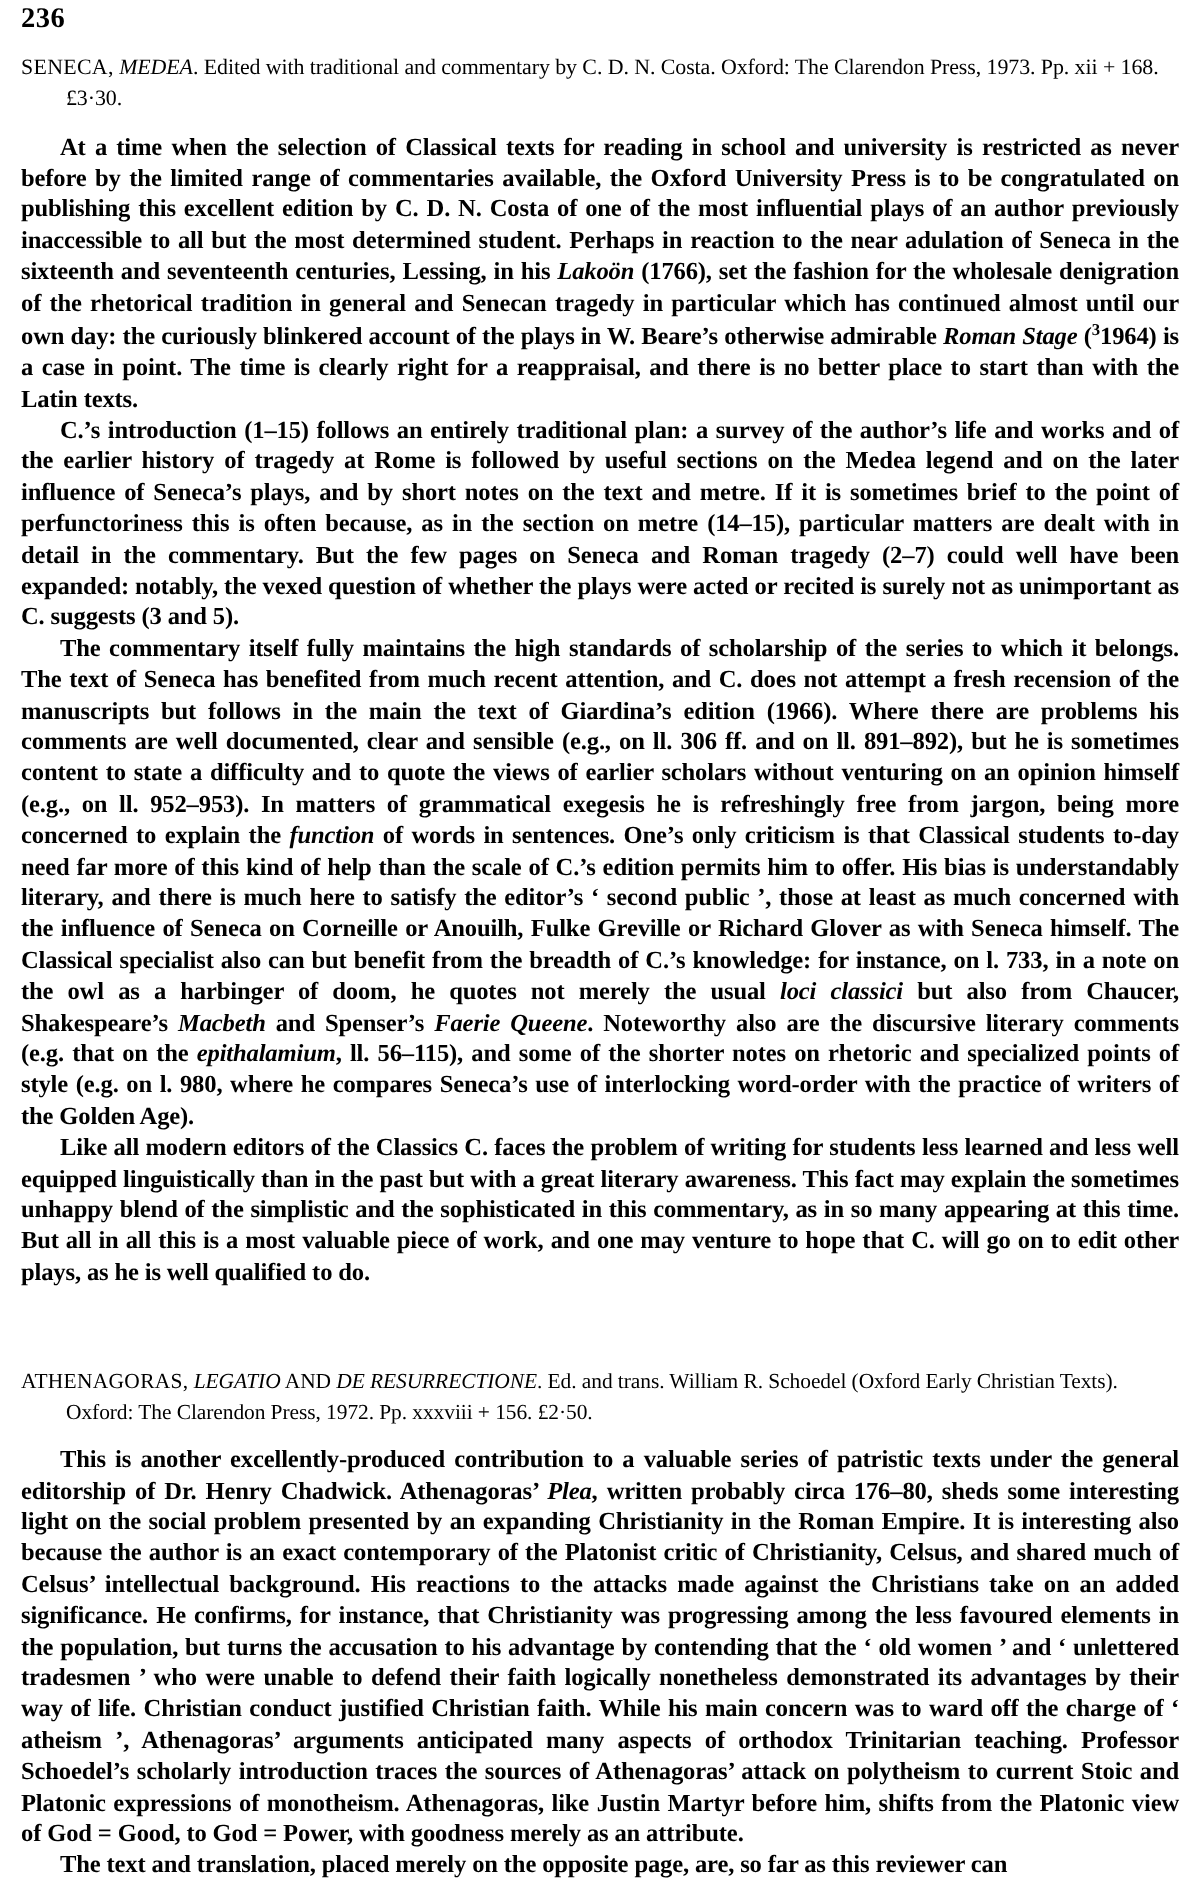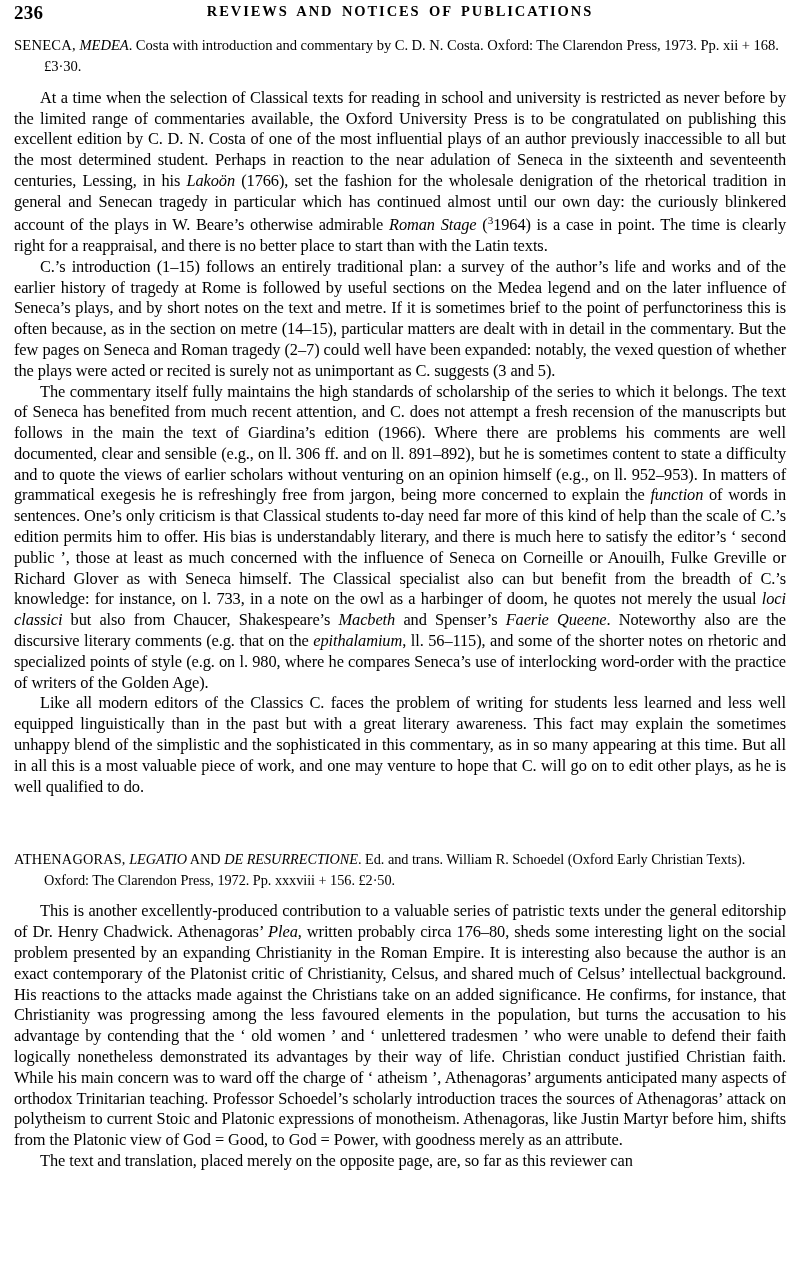--- a/index.html
+++ b/index.html
@@ -66,20 +66,21 @@
     font-style: italic;
   }
   .biblio.second {
     margin-top: 0;
     font-size: 14.3px;
   }
 
   
   .body-block {
     margin-top: 10px;
+    font-weight: bold;
   }
   p.para {
     margin: 0;
     font-size: 16.4px;
     line-height: 1.268;
     text-align: justify;
     text-indent: 26px;
     letter-spacing: -0.1px;
     word-spacing: 0px;
     hyphens: none;
@@ -99,28 +100,27 @@
 
   .section-gap { height: 52px; }
 </style>
 </head>
 <body>
 
 <div class="page">
 
   <div class="running-head">
     <span class="folio">236</span>
-    <span class="head-title">REVIEWS AND NOTICES OF PUBLICATIONS</span>
   </div>
 
   <div>
 
     <div class="biblio">
       <span class="caps">SENECA,</span>
-      <i>MEDEA</i><span>. Costa with introduction and commentary by C. D. N. Costa. Oxford: The Clarendon Press,</span>
+      <i>MEDEA</i><span>. Edited with traditional and commentary by C. D. N. Costa. Oxford: The Clarendon Press,</span>
       <span>1973.  Pp. xii + 168.  £3·30.</span>
     </div>
 
     <div class="body-block">
 
       <p class="para"><span>At a time when the selection of Classical texts for reading in school and university is restricted as never before by the limited range of commentaries available, the Oxford University Press is to be congratulated on publishing this excellent edition by C. D. N. Costa of one of the most influential plays of an author previously inaccessible to all but the most determined student.  Perhaps in reaction to the near adulation of Seneca in the sixteenth and seventeenth centuries, Lessing, in his </span><i>Lakoön</i><span> (1766), set the fashion for the wholesale denigration of the rhetorical tradition in general and Senecan tragedy in particular which has continued almost until our own day: the curiously blinkered account of the plays in W. Beare’s otherwise admirable </span><i>Roman Stage</i><span> (</span><span class="sup">3</span><span>1964) is a case in point.  The time is clearly right for a reappraisal, and there is no better place to start than with the Latin texts.</span></p>
 
       <p class="para"><span>C.’s introduction (1–15) follows an entirely traditional plan: a survey of the author’s life and works and of the earlier history of tragedy at Rome is followed by useful sections on the Medea legend and on the later influence of Seneca’s plays, and by short notes on the text and metre.  If it is sometimes brief to the point of perfunctoriness this is often because, as in the section on metre (14–15), particular matters are dealt with in detail in the commentary.  But the few pages on Seneca and Roman tragedy (2–7) could well have been expanded: notably, the vexed question of whether the plays were acted or recited is surely not as unimportant as C. suggests (3 and 5).</span></p>
 
       <p class="para"><span>The commentary itself fully maintains the high standards of scholarship of the series to which it belongs.  The text of Seneca has benefited from much recent attention, and C. does not attempt a fresh recension of the manuscripts but follows in the main the text of Giardina’s edition (1966).  Where there are problems his comments are well documented, clear and sensible (e.g., on ll. 306 ff. and on ll. 891–892), but he is sometimes content to state a difficulty and to quote the views of earlier scholars without venturing on an opinion himself (e.g., on ll. 952–953).  In matters of grammatical exegesis he is refreshingly free from jargon, being more concerned to explain the </span><i>function</i><span> of words in sentences.  One’s only criticism is that Classical students to-day need far more of this kind of help than the scale of C.’s edition permits him to offer.  His bias is understandably literary, and there is much here to satisfy the editor’s ‘ second public ’, those at least as much concerned with the influence of Seneca on Corneille or Anouilh, Fulke Greville or Richard Glover as with Seneca himself.  The Classical specialist also can but benefit from the breadth of C.’s knowledge: for instance, on l. 733, in a note on the owl as a harbinger of doom, he quotes not merely the usual </span><i>loci classici</i><span> but also from Chaucer, Shakespeare’s </span><i>Macbeth</i><span> and Spenser’s </span><i>Faerie Queene</i><span>.  Noteworthy also are the discursive literary comments (e.g. that on the </span><i>epithalamium</i><span>, ll. 56–115), and some of the shorter notes on rhetoric and specialized points of style (e.g. on l. 980, where he compares Seneca’s use of interlocking word-order with the practice of writers of the Golden Age).</span></p>

